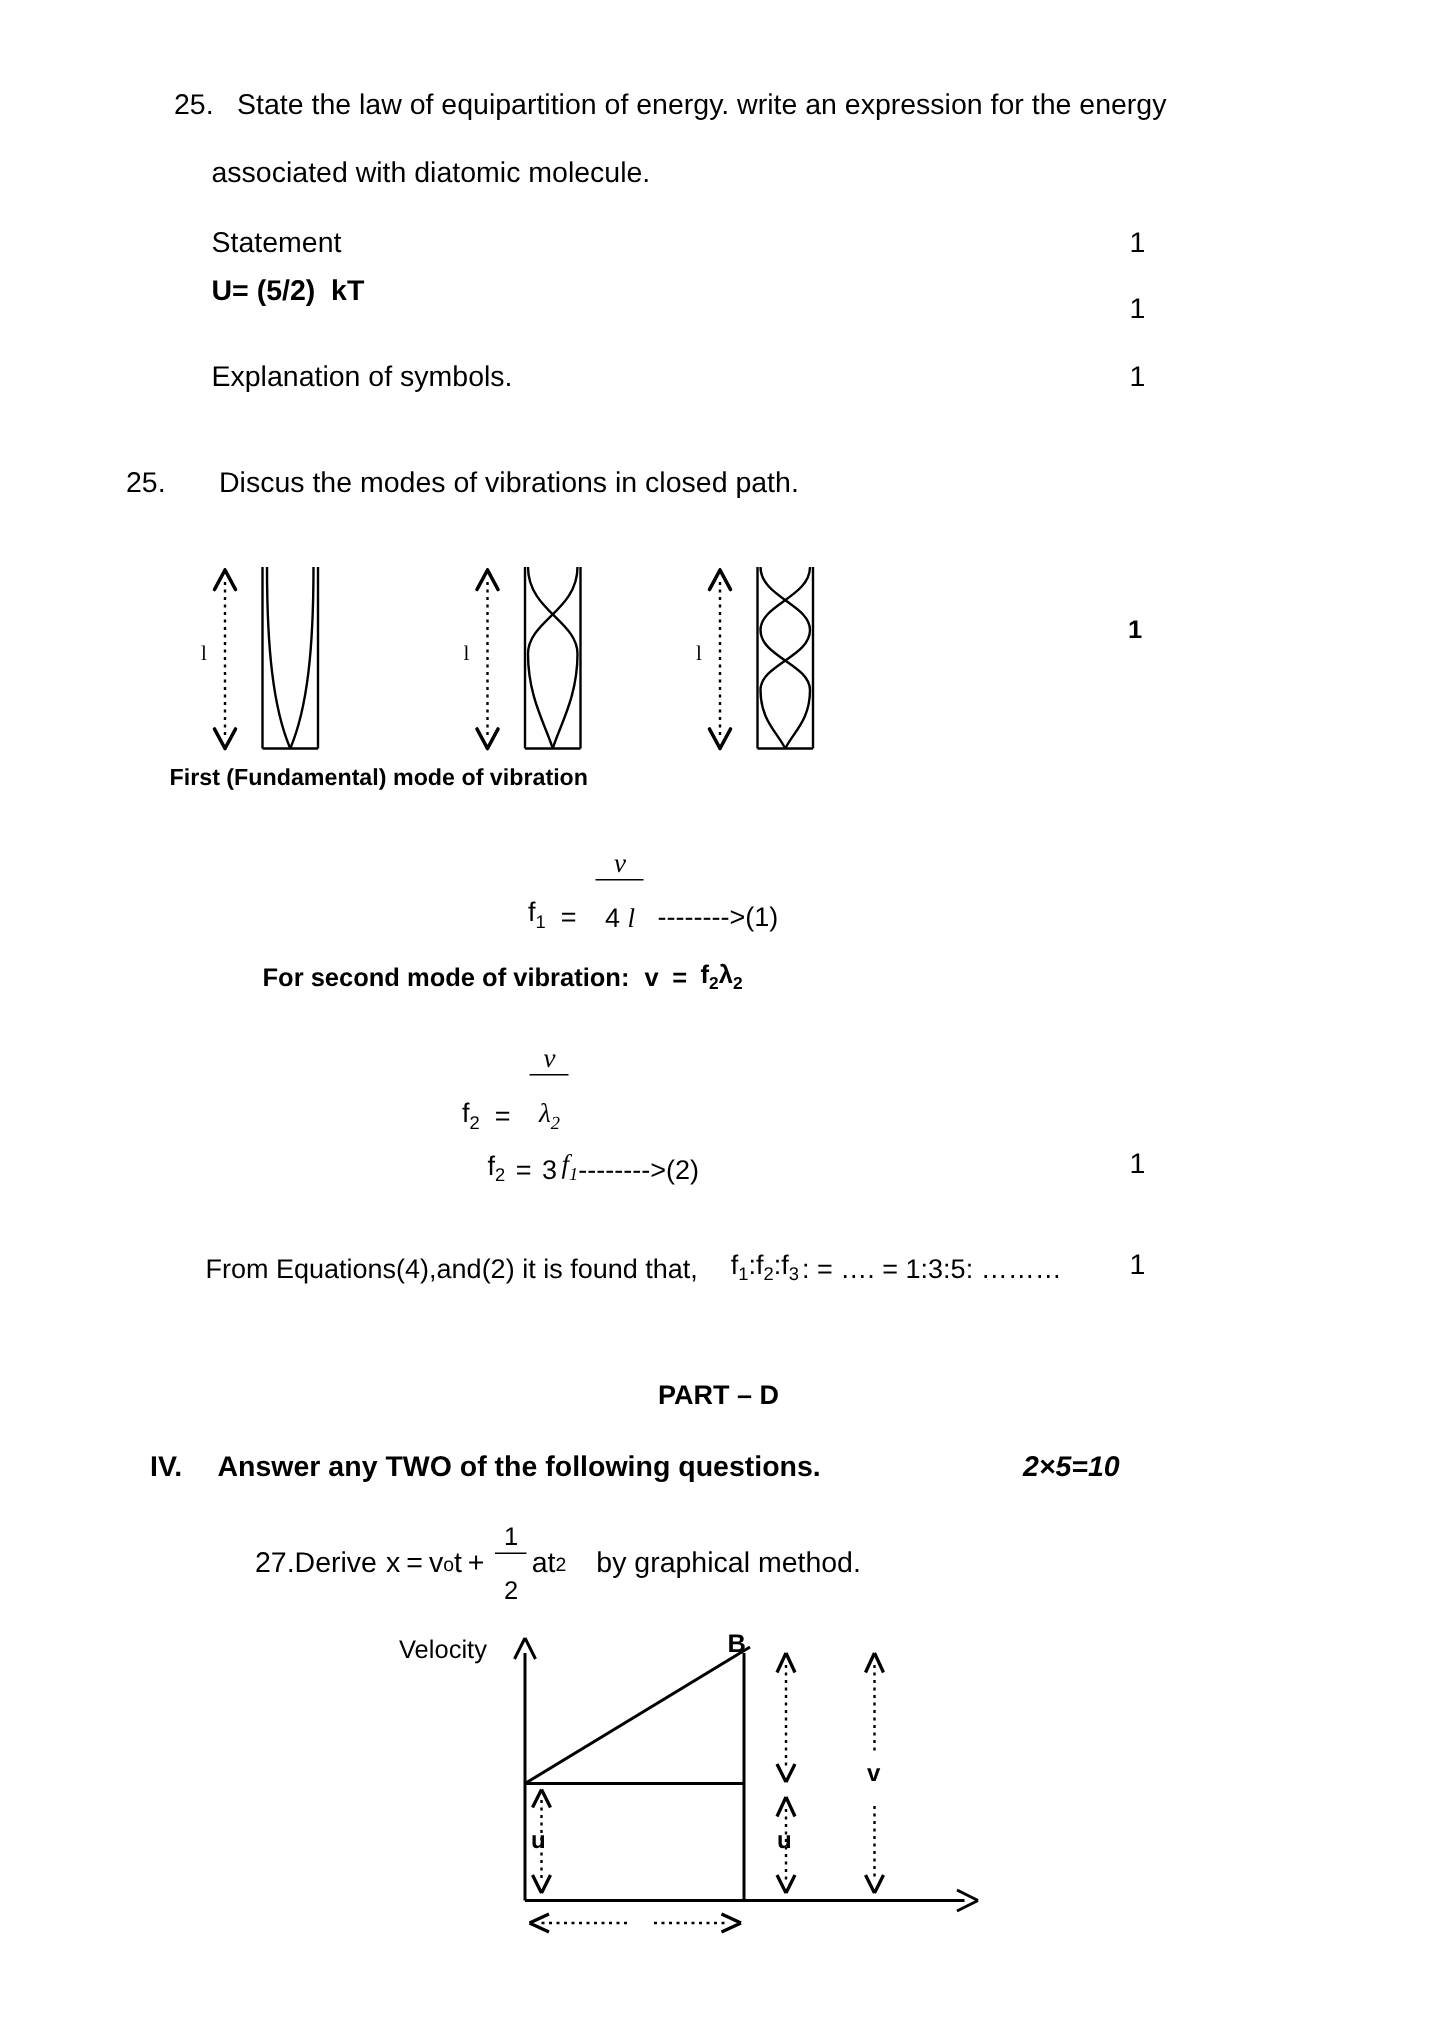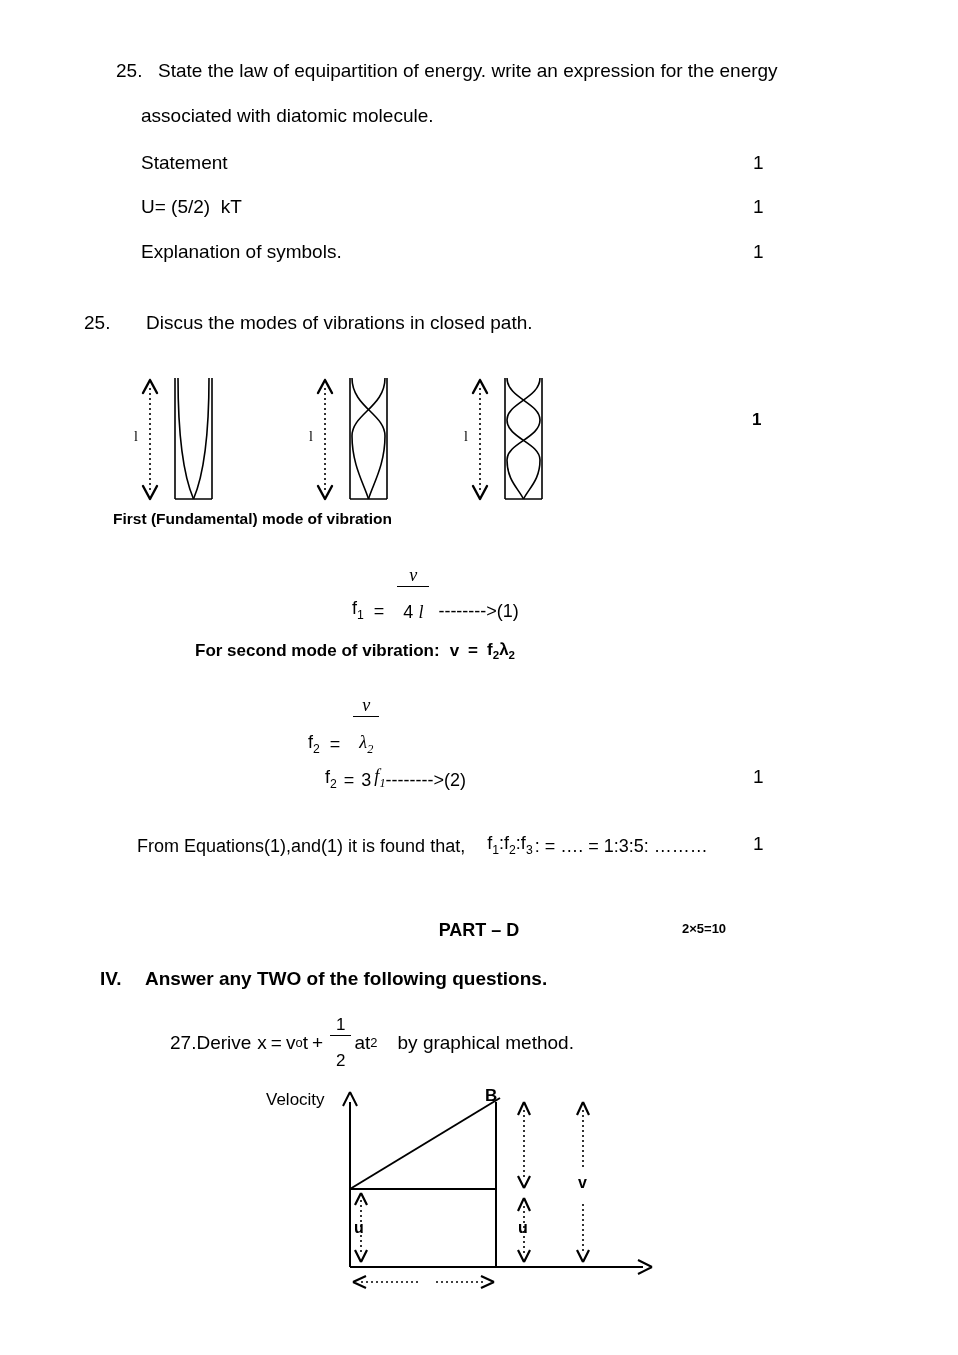--- a/index.html
+++ b/index.html
@@ -41,21 +41,21 @@
     font-size: 19px;
     text-align: left;
   }
   .mark.bold { font-weight: bold; font-size: 17px; }
 
   
   #q25a-line1 { left: 116px; top: 60px; }
   #q25a-line1 .qnum { width: 42px; }
   #q25a-line2 { left: 141px; top: 105px; }
   #q25a-stmt  { left: 141px; top: 152px; }
-  #q25a-eq    { left: 141px; top: 196px; }
+  #q25a-eq    { left: 141px; top: 184px; font-weight: bold; }
   #q25a-expl  { left: 141px; top: 241px; }
 
   
   #q25b-line { left: 84px; top: 312px; }
   #q25b-line .qnum { width: 62px; }
 
   
   .vib-wrap {
     position: absolute;
     top: 372px;
@@ -100,44 +100,45 @@
   .frac .den {
     border-top: 1.3px solid #000;
     padding: 16px 6px 0 6px;
     line-height: 1.05;
   }
   .ital { font-family: "Liberation Serif", serif; font-style: italic; }
   .sub { font-size: 0.68em; vertical-align: sub; }
   .sup { font-size: 0.68em; vertical-align: super; }
 
   #f1-formula  { left: 352px; top: 566px; }
-  #second-mode { left: 175px; top: 640px; font-weight: bold; font-size: 17px; margin-left: 20px; }
+  #second-mode { left: 175px; top: 640px; font-weight: bold; font-size: 17px; }
   #f2-formula  { left: 308px; top: 696px; }
   #f2-eq3      { left: 325px; top: 766px; }
   #from-eq     { left: 137px; top: 833px; font-size: 18px; }
 
   
   #part-d {
     position: absolute;
     left: 0;
     top: 920px;
     width: 958px;
     text-align: center;
     font-size: 18px;
     font-weight: bold;
   }
   #sec4-row { left: 100px; top: 968px; }
   #sec4-row .qnum { width: 45px; font-size: 19px; font-weight: bold; }
   #sec4-row .qtext { font-size: 19px; font-weight: bold; }
   #sec4-marks {
     position: absolute;
     left: 682px;
-    top: 921px;
-    font-size: 13px;
+    top: 968px;
+    font-size: 19px;
     font-weight: bold;
+    font-style: italic;
   }
 
   
   #q27-row {
     position: absolute;
     left: 170px;
     top: 1016px;
     display: flex;
     align-items: center;
     font-size: 19px;
@@ -275,21 +276,21 @@
   <div class="formula" id="f2-eq3">
     <span><span>f</span><span class="sub">2</span></span>
     <span style="margin:0 7px;">=</span>
     <span>3</span>
     <span class="ital" style="margin-left:3px;"><span>f</span><span class="sub">1</span></span>
     <span>--------&gt;(2)</span>
   </div>
   <div class="mark" style="left:753px; top:766px;">1</div>
 
   <div class="formula" id="from-eq">
-    <span>From Equations(1),and(1) it is found that,</span>
+    <span>From Equations(4),and(2) it is found that,</span>
     <span style="margin-left:22px;"><span>f</span><span class="sub">1</span>:<span>f</span><span class="sub">2</span>:<span>f</span><span class="sub">3</span></span>
     <span style="margin-left:2px;">: = …. = 1:3:5: ………</span>
   </div>
   <div class="mark" style="left:753px; top:833px;">1</div>
 
   <div id="part-d">PART – D</div>
 
   <div class="row" id="sec4-row">
     <span class="qnum">IV.</span>
     <span class="qtext">Answer any TWO of the following questions.</span>

